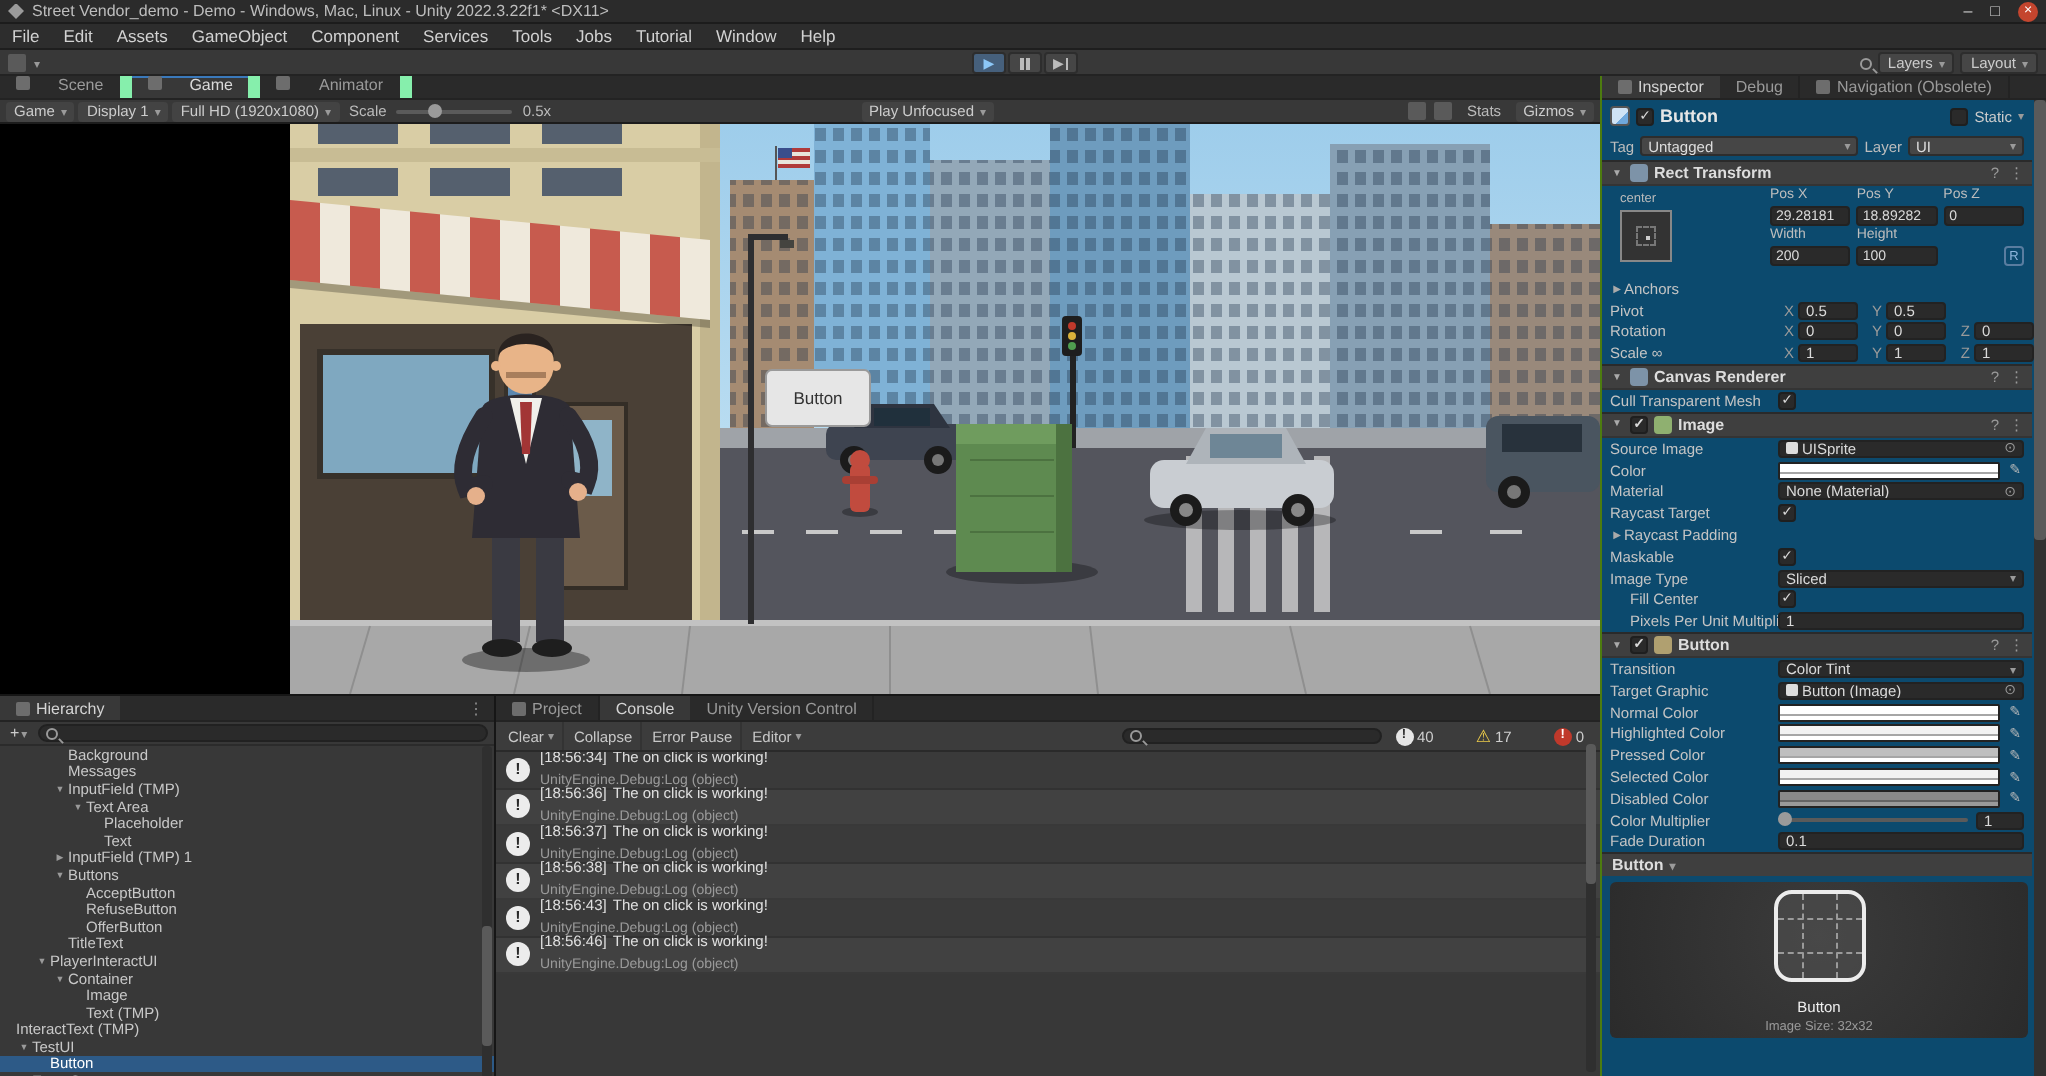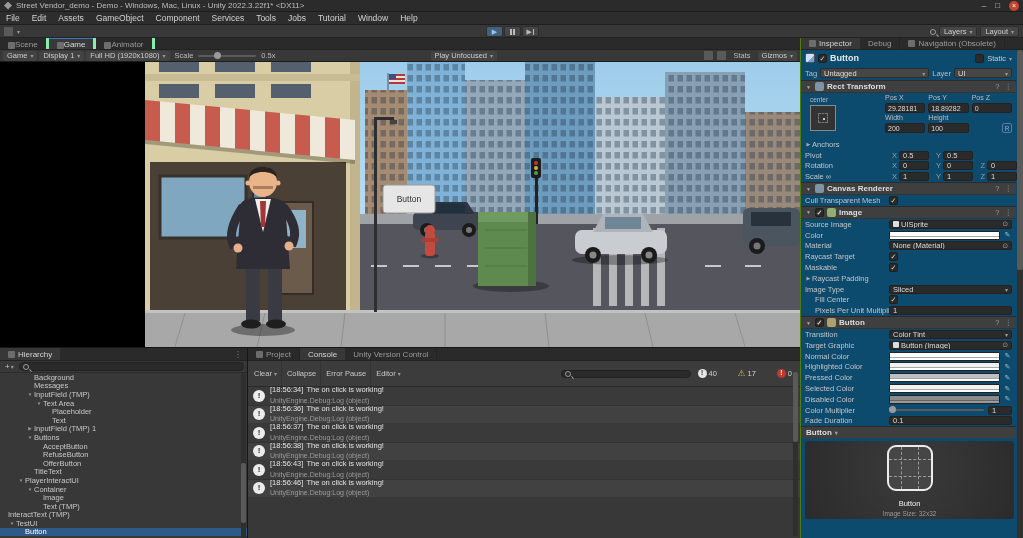--- a/index.html
+++ b/index.html
@@ -27,21 +27,21 @@
 .step-bar{display:block;width:1.5px;height:6px;background:currentColor;margin-left:1px}
 .tool-left{position:absolute;left:4px;top:1px;display:flex;gap:4px;align-items:center;height:11px;color:#8f8f8f;font-size:8px}
 .tool-right{position:absolute;right:4px;top:1px;display:flex;gap:3px;align-items:center;height:11px}
 .tdrop{height:11px;background:#464646;border:1px solid #2d2d2d;border-radius:2px;padding:0 4px;display:flex;align-items:center;gap:3px;font-size:7.5px;color:#CCC}
 .lens{width:6px;height:6px;border:1px solid #9a9a9a;border-radius:50%;position:relative;flex:none}
 .lens::after{content:"";position:absolute;left:5px;top:5px;width:3px;height:1px;background:#9a9a9a;transform:rotate(45deg)}
 .dd{font-size:6px;color:#9a9a9a}
 
 
 #viewtabs{position:absolute;left:0;top:38px;width:800px;height:12px;background:#2A2A2A;display:flex;border-bottom:1px solid #232323}
-.vtab{padding:0 8px;display:flex;align-items:flex-end;gap:0;font-size:8px;color:#9A9A9A;border-right:3px solid #86efac;height:100%}
+.vtab{padding:0 8px;display:flex;align-items:flex-start;gap:14px;font-size:8px;color:#9A9A9A;border-right:6px solid #86efac;height:100%}
 .vtab.active{background:#383838;color:#DADADA;box-shadow:inset 0 1px 0 #3A79BB}
 .tabicon{width:7px;height:7px;background:#6d6d6d;border-radius:1px;flex:none}
 
 
 #gametoolbar{position:absolute;left:0;top:50px;width:800px;height:12px;background:#383838;border-bottom:1px solid #1c1c1c;display:flex;align-items:center;gap:2px;padding:0 3px;font-size:7.5px;color:#CCC}
 .gt-drop{display:flex;align-items:center;gap:3px;padding:0 4px;height:10px;background:#434343;border-radius:2px;white-space:nowrap}
 .gt-label{padding:0 3px;color:#BBB}
 .slider-track{width:58px;height:2px;background:#5A5A5A;border-radius:1px;position:relative}
 .slider-thumb{position:absolute;left:16px;top:-3px;width:7px;height:7px;border-radius:50%;background:#9a9a9a}
 .gt-right{margin-left:auto;display:flex;align-items:center;gap:4px}
@@ -62,21 +62,21 @@
 .searchbox{flex:1;height:9px;background:#2A2A2A;border:1px solid #212121;border-radius:5px;display:flex;align-items:center;padding:0 3px;gap:3px}
 #hier-tree{position:relative;height:166px;overflow:hidden}
 .hrow{height:8.6px;display:flex;align-items:center;font-size:7.5px;color:#C8C8C8;white-space:nowrap}
 .hrow.selected{background:#2D5A87;color:#fff}
 .hrow .arrow{width:8px;font-size:4.5px;color:#9a9a9a;text-align:center;flex:none}
 .vscroll{position:absolute;right:1px;width:5px;background:#2F2F2F;border-radius:2px}
 .vthumb{position:absolute;left:0;width:5px;background:#5A5A5A;border-radius:2px}
 
 
 #console{position:absolute;left:248px;top:347px;width:552px;height:191px;background:#383838;border-top:1px solid #161616;overflow:hidden}
-#con-toolbar{height:26px;background:#3C3C3C;border-bottom:1px solid #2a2a2a;display:flex;align-items:center;padding:0 2px;font-size:7.5px;gap:1px}
+#con-toolbar{height:15px;background:#3C3C3C;border-bottom:1px solid #2a2a2a;display:flex;align-items:center;padding:0 2px;font-size:7.5px;gap:1px}
 .cbtn{padding:0 4px;color:#C8C8C8;height:100%;display:flex;align-items:center;gap:2px;border-right:1px solid #333}
 .cbtn.noline{border-right:none}
 .con-search{width:130px;height:8px;background:#2A2A2A;border:1px solid #212121;border-radius:4px;margin-left:auto;display:flex;align-items:center;padding:0 3px;gap:2px}
 .badge-group{display:flex;align-items:center;gap:21px;padding:0 6px}
 .cnt{display:flex;align-items:center;gap:2px;color:#CFCFCF}
 .ico-info{width:9px;height:9px;border-radius:50%;background:#E6E6E6;color:#2a2a2a;font-size:6.5px;font-weight:bold;display:flex;align-items:center;justify-content:center;line-height:1}
 .ico-warn{color:#E8C84A;font-size:8.5px;line-height:1}
 .ico-err{width:9px;height:9px;border-radius:50%;background:#C0392B;color:#fff;font-size:6.5px;font-weight:bold;display:flex;align-items:center;justify-content:center;line-height:1}
 #con-list{height:167px;overflow:hidden}
 .crow{height:18.5px;display:flex;align-items:center;gap:5px;padding:0 5px;border-bottom:1px solid rgba(0,0,0,.12)}
@@ -781,26 +781,26 @@
       <span class="ifield">
           <span>None (Material)</span>
           <span class="picker">⊙</span>
         </span>
     </div>
     <div class="irow">
       <span class="ilabel">Raycast Target</span>
       <span class="checkbox">✓</span>
     </div>
     <div class="irow">
+      <span class="fold">▶</span>
+      <span>Raycast Padding</span>
+    </div>
+    <div class="irow">
       <span class="ilabel">Maskable</span>
       <span class="checkbox">✓</span>
-    </div>
-    <div class="irow">
-      <span class="fold">▶</span>
-      <span>Raycast Padding</span>
     </div>
     <div class="irow">
       <span class="ilabel">Image Type</span>
       <span class="ifield">
           <span>Sliced</span>
           <span class="dd">▾</span>
         </span>
     </div>
     <div class="irow">
       <span class="ilabel ind">Fill Center</span>

